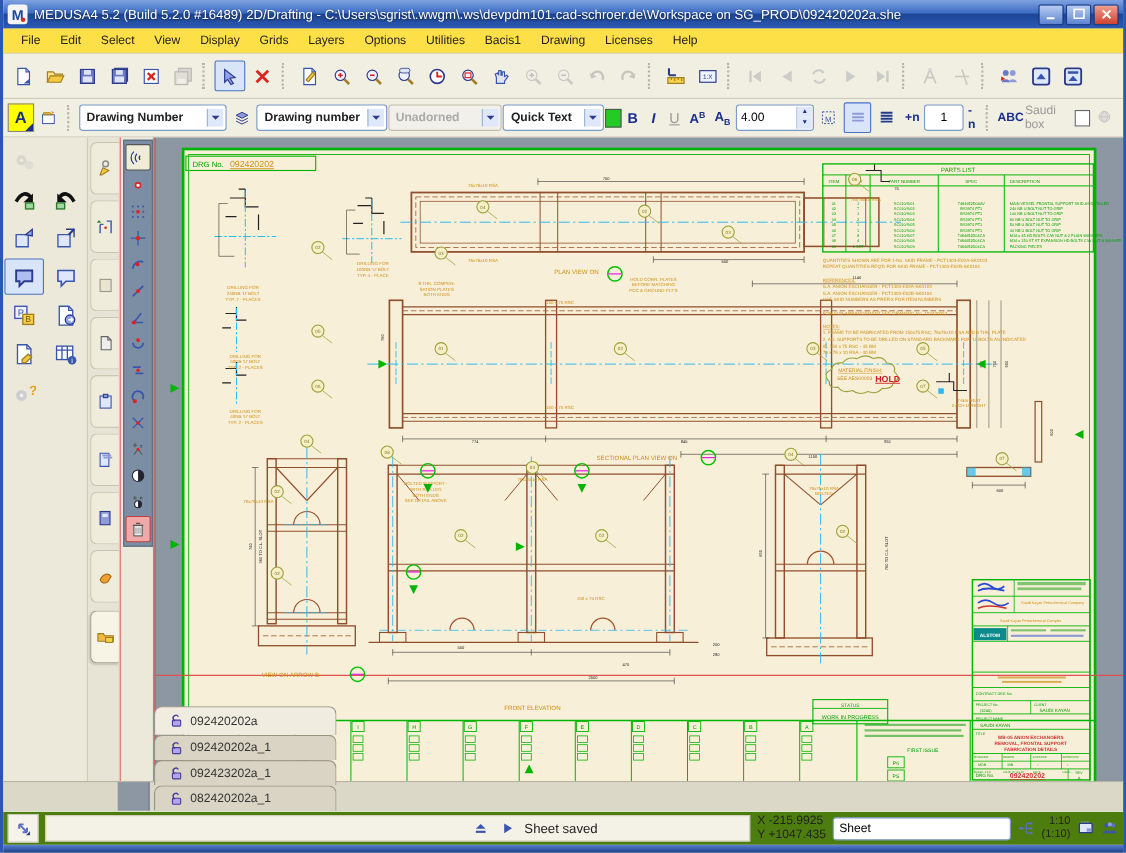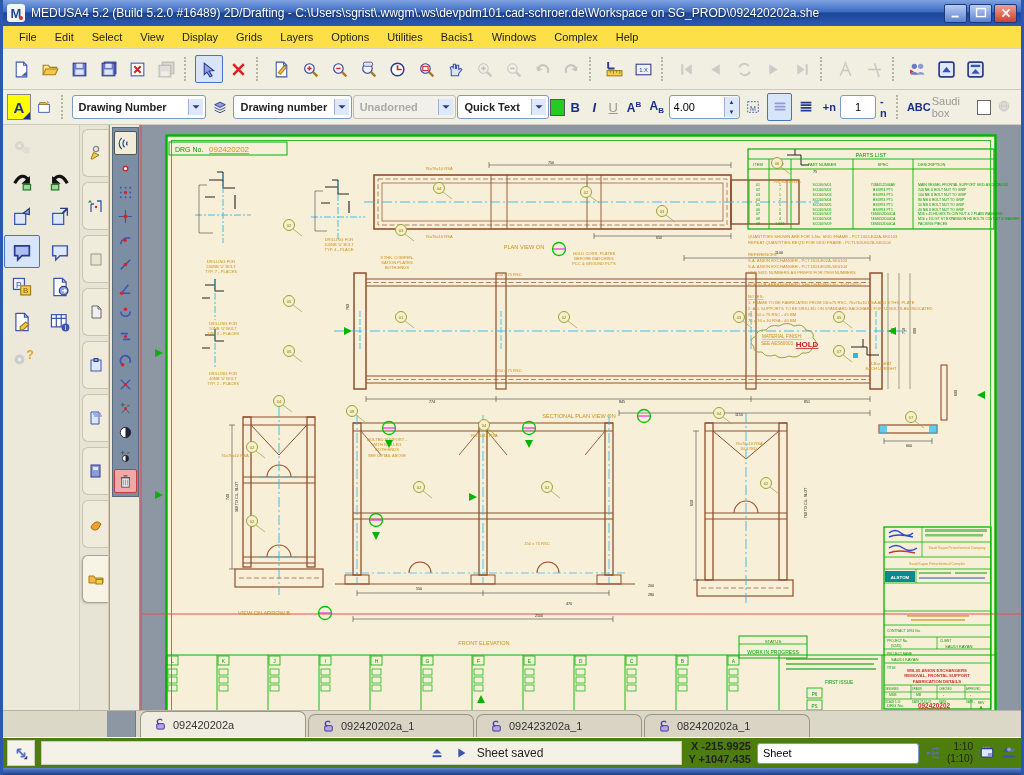--- a/index.html
+++ b/index.html
@@ -83,21 +83,21 @@
   .stab{height:22px;min-width:140px;background:#d9d4c4;border:1px solid #9a9684;border-bottom:none;
     border-radius:7px 7px 0 0;margin-right:2px;display:flex;align-items:center;gap:5px;padding:0 12px;font-size:11px;color:#333;}
   .stab.active{background:#f0ede0;height:25px;font-weight:normal;}
   .stab .ic-sm{width:15px;height:15px;}
   
   .statusbar{height:30px;background:#4d7c0f;border-top:1px solid #fff;display:flex;align-items:center;
     padding:0 4px;gap:6px;flex:none;}
   .sb-arrow{width:26px;height:24px;display:flex;align-items:center;justify-content:center;border:1px solid #cfcbba;background:#f6f4ea;}
   .sb-msg{flex:1;height:22px;border:1px solid #cfcbba;background:#f4f2e6;display:flex;align-items:center;
     justify-content:flex-end;gap:8px;padding:0 10px;font-size:12px;color:#222;}
-  .sb-xy{font-size:11px;color:#222;text-align:right;line-height:1.2;white-space:nowrap;font-weight:bold;}
+  .sb-xy{font-size:11px;color:#222;text-align:left;line-height:1.2;white-space:nowrap;}
   .sb-input{width:150px;height:19px;border:1px solid #7a9ac8;border-radius:3px;font-size:11px;padding:0 5px;font-family:inherit;}
   .sb-scale{font-size:10px;color:#222;text-align:right;line-height:1.2;}
   .bottomedge{height:7px;background:linear-gradient(180deg,#5d83cf,#1c3f86);flex:none;}
   svg text{font-family:"Liberation Sans",sans-serif;}
 </style>
 </head>
 <body>
 
 <div class="win">
 
@@ -130,22 +130,22 @@
       <span class="mi">File</span>
       <span class="mi">Edit</span>
       <span class="mi">Select</span>
       <span class="mi">View</span>
       <span class="mi">Display</span>
       <span class="mi">Grids</span>
       <span class="mi">Layers</span>
       <span class="mi">Options</span>
       <span class="mi">Utilities</span>
       <span class="mi">Bacis1</span>
-      <span class="mi">Windows</span>
-      <span class="mi">Complex</span>
+      <span class="mi">Drawing</span>
+      <span class="mi">Licenses</span>
       <span class="mi">Help</span>
     </div>
 
   <div class="toolbar tb1" id="tb1">
       <div class="tbtn">
         <svg class="ic" viewBox="0 0 18 18">
           <path d="M4 2h7l3 3v11H4z" fill="#fff" stroke="#3a55b0"></path>
           <path d="M11 2v3h3" fill="none" stroke="#3a55b0"></path>
           <path d="M9 15l5-4v4z" fill="#3a55b0"></path>
         </svg>
@@ -1211,21 +1211,21 @@
         </g>
       </svg>
 
     </div>
   </div>
 
   <div class="sheettabs">
     <div class="tabspacer"></div>
       <div class="tabsquare"></div>
     <span style="width:4px"></span>
-    <span id="sheettabs" style="display:flex;align-items:flex-end;">
+    <span id="sheettabs" style="display:flex;align-items:flex-end;flex-direction:column;">
         <div class="stab active">
           <svg class="ic-sm" viewBox="0 0 18 18">
             <rect x="4.5" y="8" width="9" height="6.5" rx="1" fill="#b0a6e8" stroke="#4a3a9c" stroke-width="1.2"></rect>
             <path d="M6 8V5.5a3 3 0 016 0" fill="none" stroke="#4a3a9c" stroke-width="1.5" transform="rotate(-28 9 7)"></path>
           </svg>
           <span>092420202a</span>
         </div>
         <div class="stab">
           <svg class="ic-sm" viewBox="0 0 18 18">
             <rect x="4.5" y="8" width="9" height="6.5" rx="1" fill="#b0a6e8" stroke="#4a3a9c" stroke-width="1.2"></rect>

